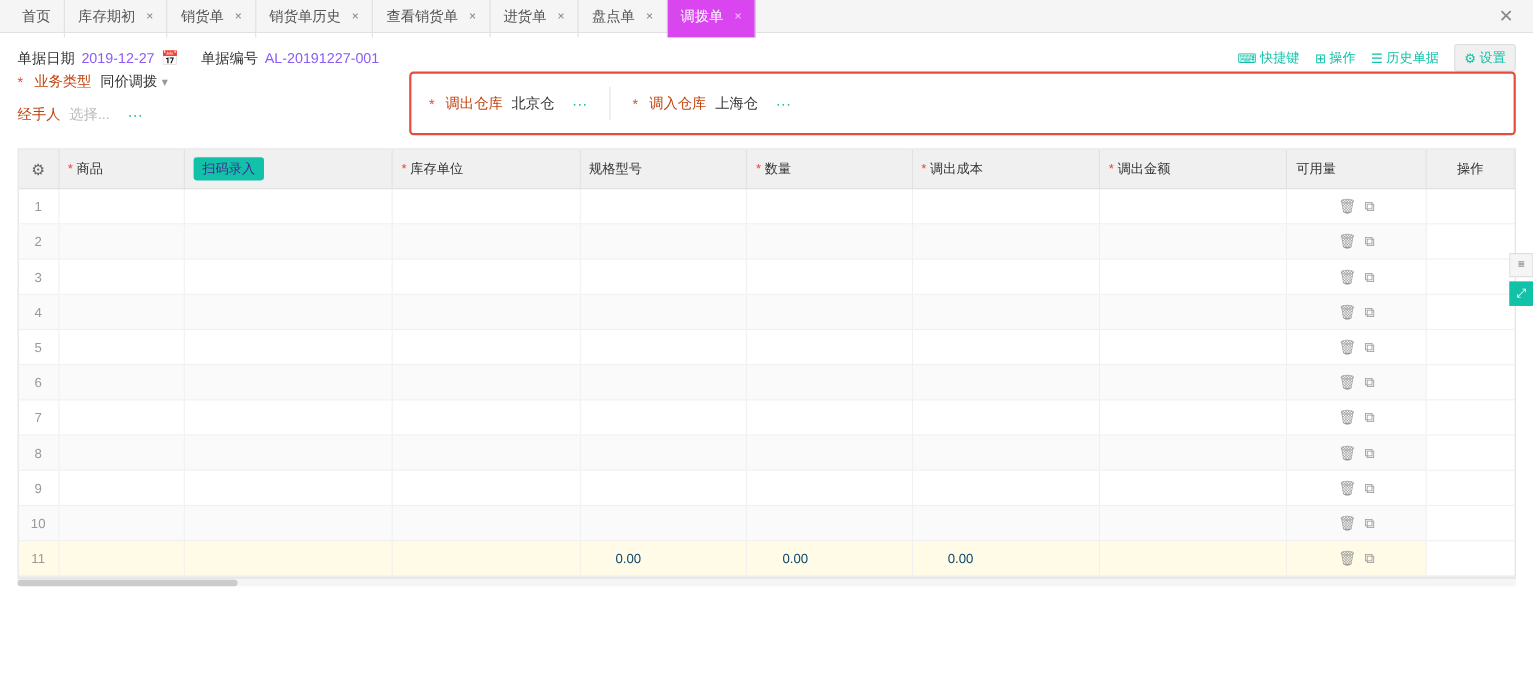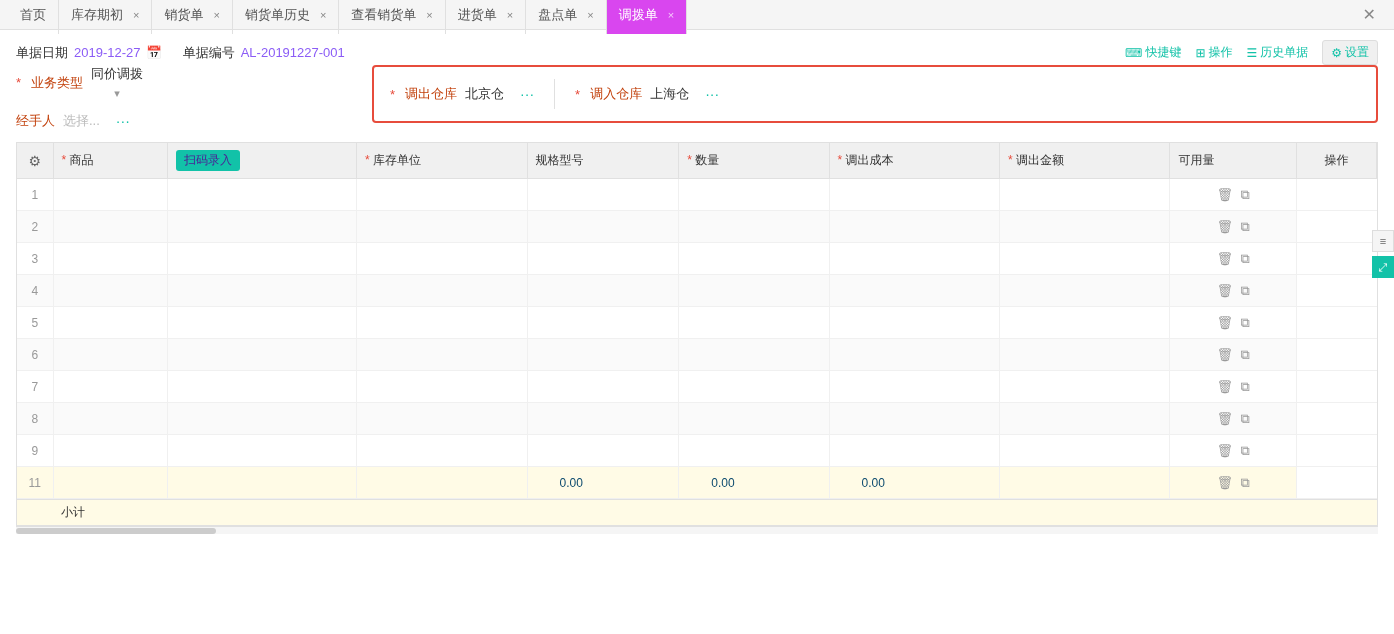--- a/index.html
+++ b/index.html
@@ -132,21 +132,20 @@
       cursor: pointer;
       margin-left: 8px;
       font-size: 14px;
     }
     .dropdown-select {
       display: flex;
       align-items: center;
       gap: 4px;
       cursor: pointer;
       color: #333;
-      flex-direction: column;
     }
     .dropdown-arrow { color: #999; font-size: 11px; }
     .placeholder-text { color: #bbb; }
     .warehouse-divider {
       width: 1px;
       background: #e0e0e0;
       height: 30px;
       margin: 0 20px;
     }
 
@@ -521,44 +520,54 @@
           <td></td>
           <td></td>
           <td></td>
           <td></td>
           <td></td>
           <td class="col-actions">
             <span class="action-icon">🗑</span>
             <span class="action-icon">⧉</span>
           </td>
         </tr>
+        <tr class="table-row">
+          <td class="row-num">10</td>
+          <td></td>
+          <td></td>
+          <td></td>
+          <td></td>
+          <td></td>
+          <td></td>
+          <td></td>
+          <td class="col-actions">
+            <span class="action-icon">🗑</span>
+            <span class="action-icon">⧉</span>
+          </td>
+        </tr>
 
         <tr class="subtotal-row">
           <td class="row-num">11</td>
           <td></td>
           <td></td>
           <td></td>
           <td class="zero-val">0.00</td>
           <td class="zero-val">0.00</td>
           <td class="zero-val">0.00</td>
           <td></td>
           <td class="col-actions">
             <span class="action-icon">🗑</span>
             <span class="action-icon">⧉</span>
           </td>
         </tr>
       </tbody>
     </table>
 
   </div>
 
-  <div style="display:flex; align-items:center; background:#fffbe6; border: 1px solid #e0e0e0; border-top: none; padding: 4px 8px; font-size:12px;">
-    <span style="width:36px; text-align:center; color:#999;"></span>
-    <span style="font-weight:500; color:#333;">小计</span>
-  </div>
 
   <div class="scrollbar-area">
     <div class="scrollbar-thumb"></div>
   </div>
 
 </div>
 
 <div class="right-panel">
   <div class="right-btn">≡</div>
   <div class="right-btn green">⤢</div>

